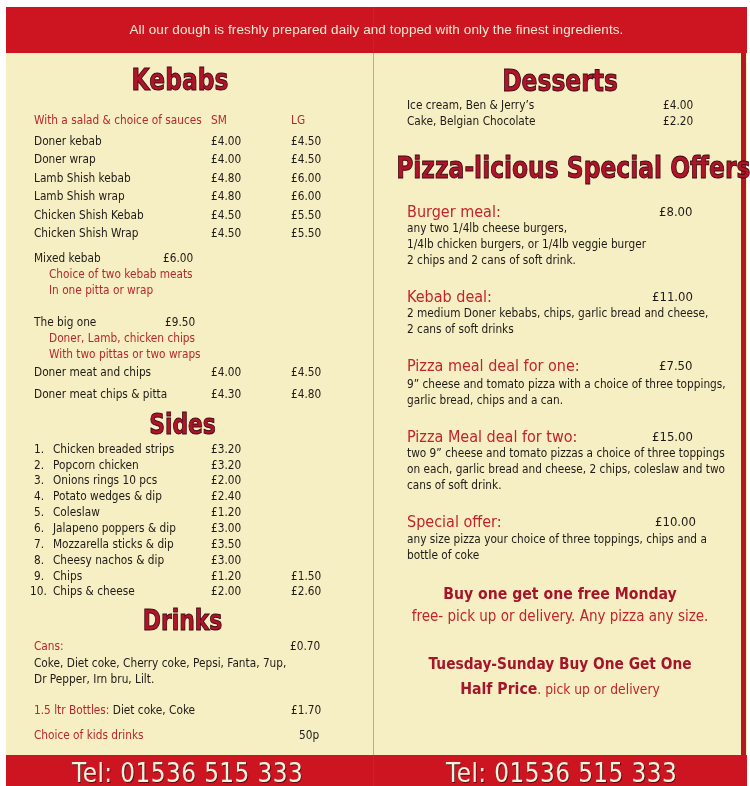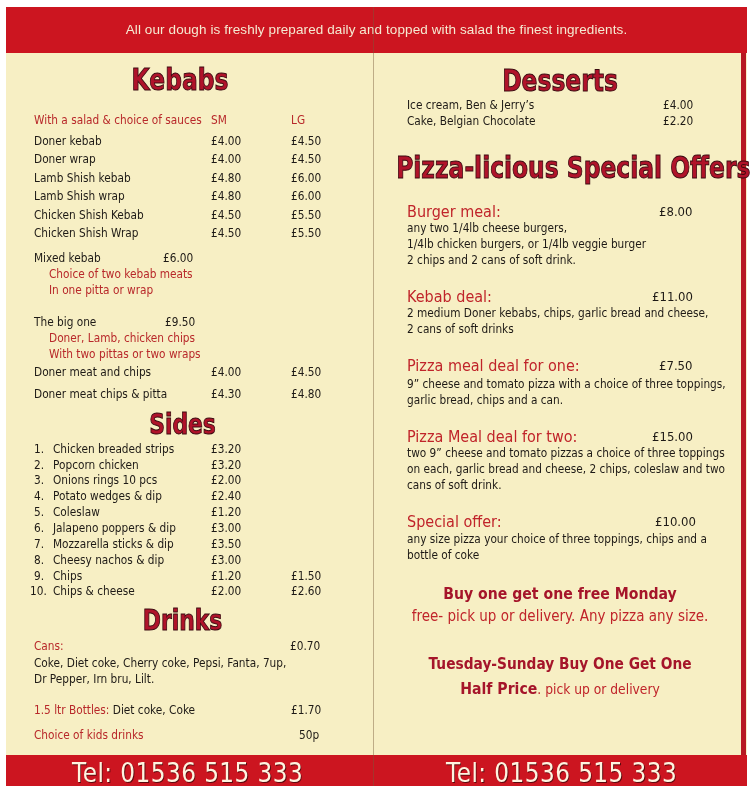--- a/index.html
+++ b/index.html
@@ -52,21 +52,21 @@
        font-family:"DejaVu Sans", sans-serif; transform:scaleX(0.9); transform-origin:left; }
   .promo-bold { position:absolute; font-weight:bold; color:#a5152a; font-size:16px; white-space:nowrap;
        font-family:"DejaVu Sans", sans-serif; text-align:center; }
   .promo-light { position:absolute; color:#c0242a; font-size:15px; white-space:nowrap;
        font-family:"DejaVu Sans", sans-serif; text-align:center; }
 </style>
 </head>
 <body>
 
 <div class="sheet"></div>
-<div class="top-band">All our dough is freshly prepared daily and topped with salad the finest ingredients.</div>
+<div class="top-band">All our dough is freshly prepared daily and topped with only the finest ingredients.</div>
 <div class="right-edge"></div>
 <div class="bottom-band"></div>
 <div class="fold"></div>
 
 <div class="heading" style="left:100px; width:160px; top:62px; font-size:30px;">Kebabs</div>
 
 <div class="t r" style="left:34px; top:113px;">With a salad &amp; choice of sauces</div>
 <div class="t r" style="left:211px; top:113px;">SM</div>
 <div class="t r" style="left:291px; top:113px;">LG</div>
 

